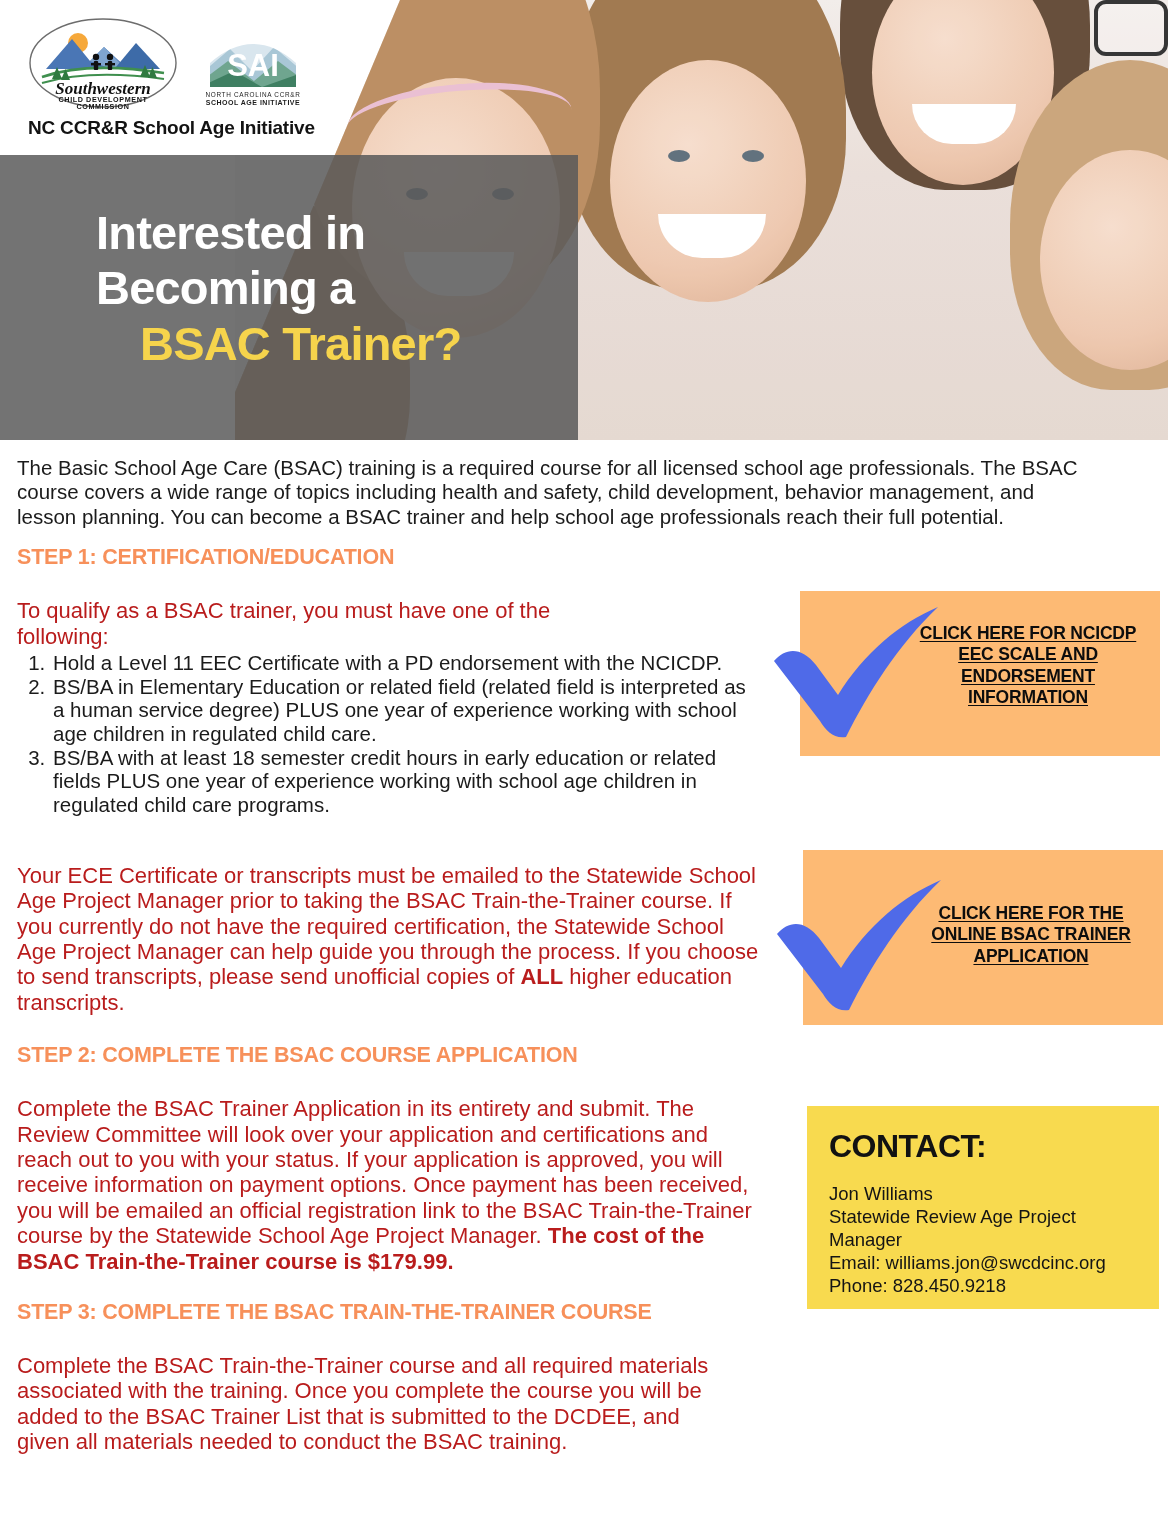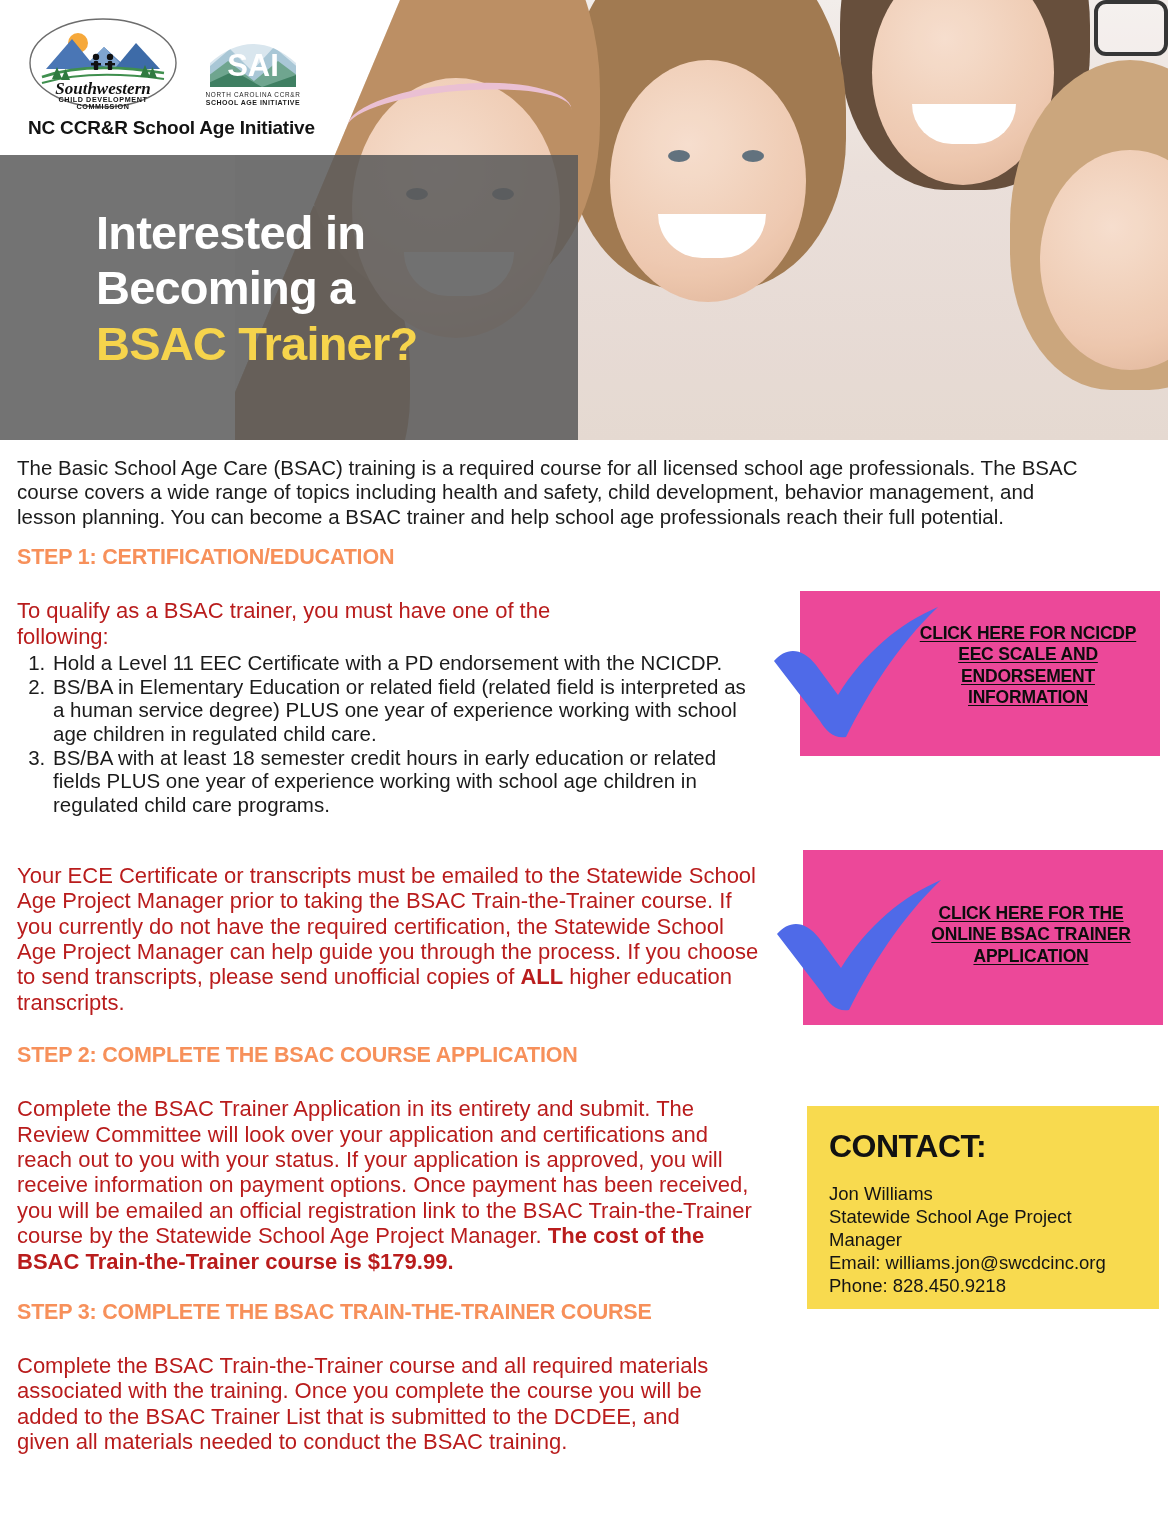--- a/index.html
+++ b/index.html
@@ -136,21 +136,21 @@
   .hero-title {
     position: absolute;
     left: 96px; top: 205px;
     z-index: 3;
     font-size: 47px;
     font-weight: bold;
     line-height: 1.18;
     letter-spacing: -0.8px;
     color: #ffffff;
   }
-  .hero-title .accent { color: #f6d44c; }
+  .hero-title .accent { color: #f6d44c; margin-left: 44px; }
 
   
   .body-col {
     position: absolute;
     left: 17px; top: 456px;
     width: 745px;
     z-index: 5;
   }
   .intro {
     font-size: 20.5px;
@@ -180,21 +180,21 @@
     font-size: 20.5px;
     line-height: 1.155;
     color: #1b1b1b;
   }
   ol.reqs li { padding-left: 2px; margin-bottom: 0; }
   .gap { height: 18px; }
 
   
   .callout {
     position: absolute;
-    background: #ec4899;
+    background: #fdba74;
     z-index: 5;
     display: block;
   }
   #callout-1 { left: 800px; top: 591px; width: 360px; height: 165px; }
   #callout-2 { left: 803px; top: 850px; width: 360px; height: 175px; }
 
   .check {
     position: absolute;
     left: -28px; top: 12px;
     width: 200px; height: 140px;
@@ -371,19 +371,19 @@
   <a id="callout-2" class="callout" href="#">
     <svg class="check" style="top:26px" viewBox="0 0 200 140">
       <path d="M2 58 C14 44 30 44 44 62 L66 92 C92 50 128 20 166 4 C126 42 96 90 74 134 C62 136 54 128 48 118 Z" fill="#4f6ae8"></path>
     </svg>
     <span class="callout-text">CLICK HERE FOR THE ONLINE BSAC TRAINER APPLICATION</span>
   </a>
 
   <div id="contact-box">
     <div class="contact-title">CONTACT:</div>
     <div class="contact-line">Jon Williams</div>
-    <div class="contact-line">Statewide School Age Project</div>
+    <div class="contact-line">Statewide Review Age Project</div>
     <div class="contact-line">Manager</div>
     <div class="contact-line">Email: williams.jon@swcdcinc.org</div>
     <div class="contact-line">Phone: 828.450.9218</div>
   </div>
 
 </div>
 
 </body></html>

